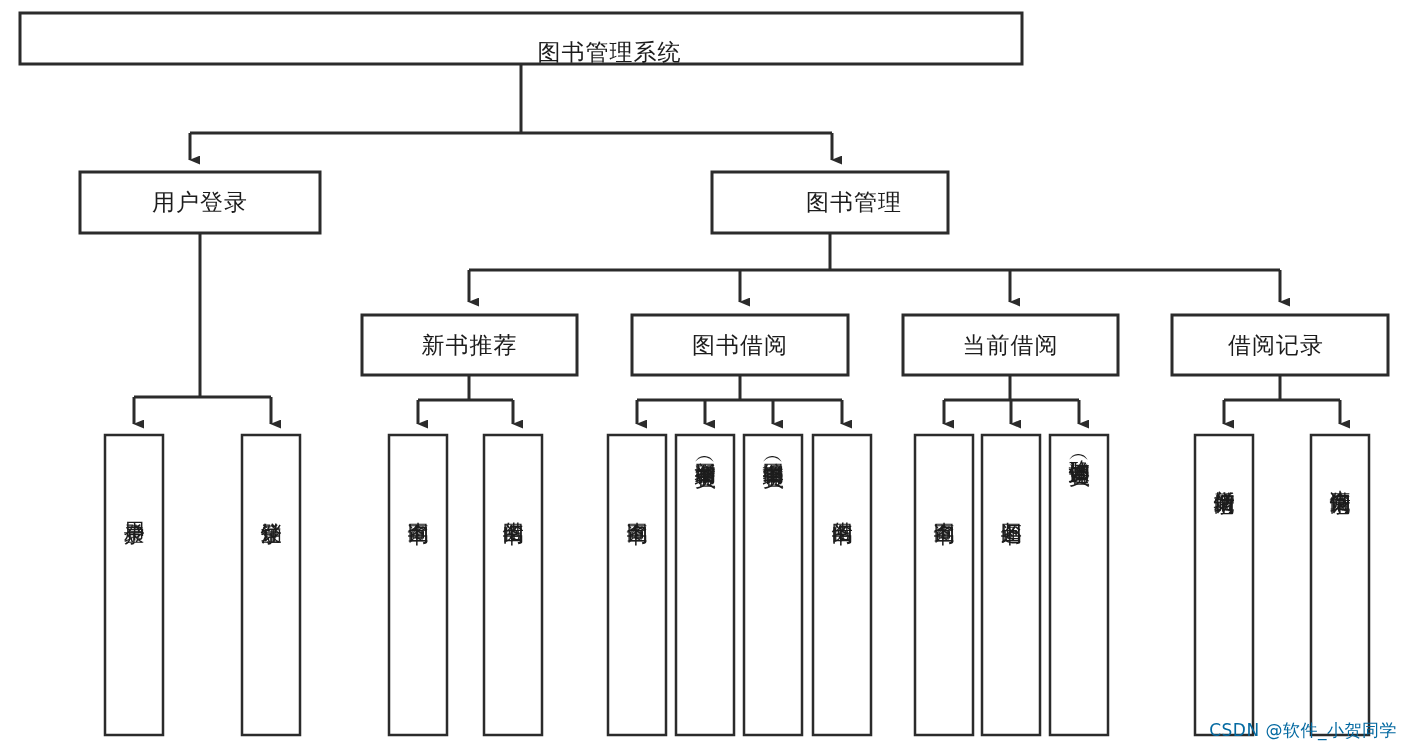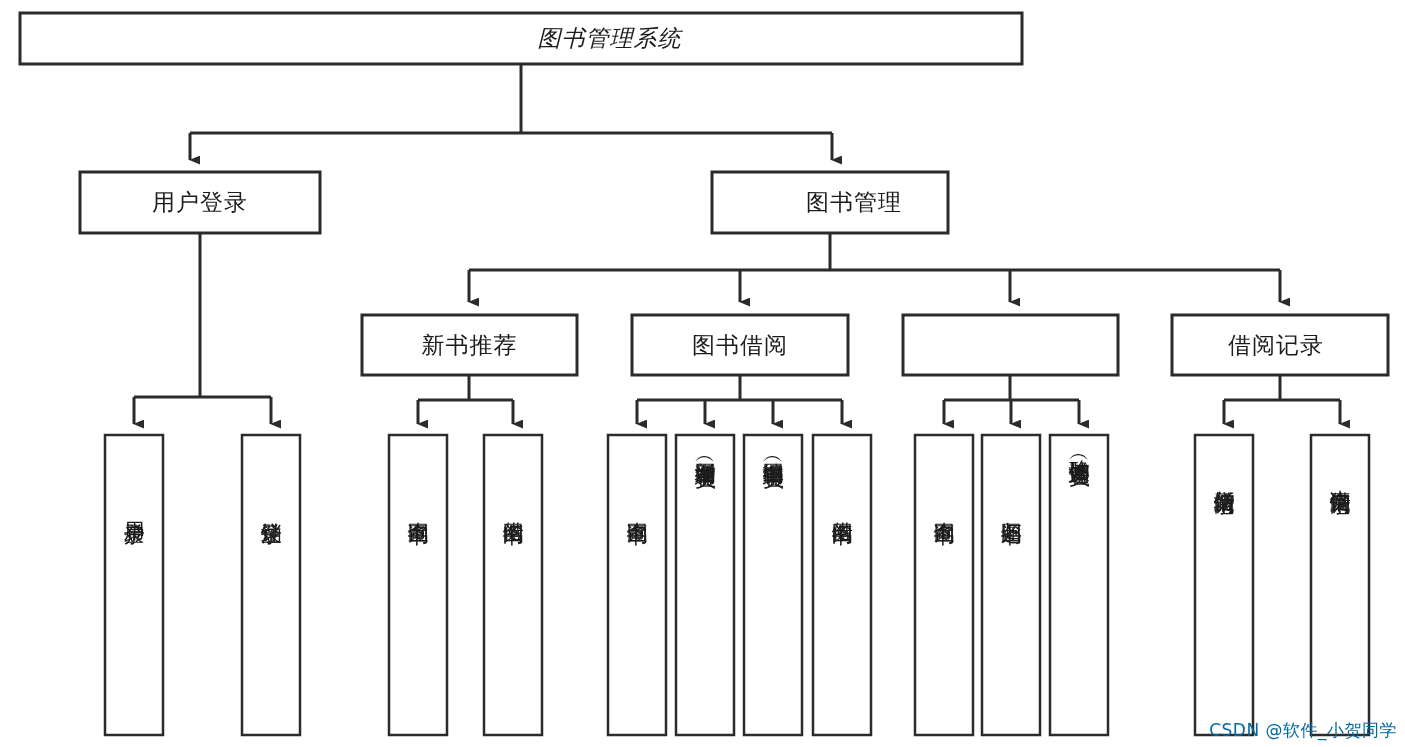--- a/index.html
+++ b/index.html
@@ -171,40 +171,43 @@
     <rect class="node-box thin" x="813" y="435" width="58" height="300"></rect>
 
     <rect class="node-box thin" x="915" y="435" width="58" height="300"></rect>
     <rect class="node-box thin" x="982" y="435" width="58" height="300"></rect>
     <rect class="node-box thin" x="1050" y="435" width="58" height="300"></rect>
 
     <rect class="node-box thin" x="1195" y="435" width="58" height="300"></rect>
     <rect class="node-box thin" x="1311" y="435" width="58" height="300"></rect>
   </svg>
 
-  <div class="hlabel-wrap" style="left:20px; top:13px; width:1179px; height:51px;font-style:italic;">
+  <div class="hlabel-wrap" style="left:20px; top:27px; width:1179px; height:51px;">
     <span class="hlabel-text">图书管理系统</span>
   </div>
 
   <div class="hlabel-wrap" style="left:80px; top:172px; width:240px; height:61px;">
     <span class="hlabel-text">用户登录</span>
   </div>
 
   <div class="hlabel-wrap" style="left:712px; top:172px; width:236px; height:61px;padding-left:24px;">
     <span class="hlabel-text">图书管理</span>
   </div>
 
   <div class="hlabel-wrap" style="left:632px; top:315px; width:216px; height:60px;">
     <span class="hlabel-text">图书借阅</span>
   </div>
 
   <div class="hlabel-wrap" style="left:362px; top:315px; width:215px; height:60px;">
     <span class="hlabel-text">新书推荐</span>
   </div>
 
+  <div class="hlabel-wrap" style="left:903px; top:315px; width:215px; height:60px;">
+    <span class="hlabel-text">当前借阅</span>
+  </div>
 
   <div class="hlabel-wrap" style="left:1172px; top:315px; width:208px; height:60px;text-align:center;">
     <span class="hlabel-text">借阅记录</span>
   </div>
 
   <div class="vlabel-wrap" style="left:105px; top:435px; width:58px; height:300px; padding-top:70px;">
     <span class="vlabel-text">用户登录</span>
   </div>
   <div class="vlabel-wrap" style="left:242px; top:435px; width:58px; height:300px; padding-top:70px;">
     <span class="vlabel-text">注销登录</span>

